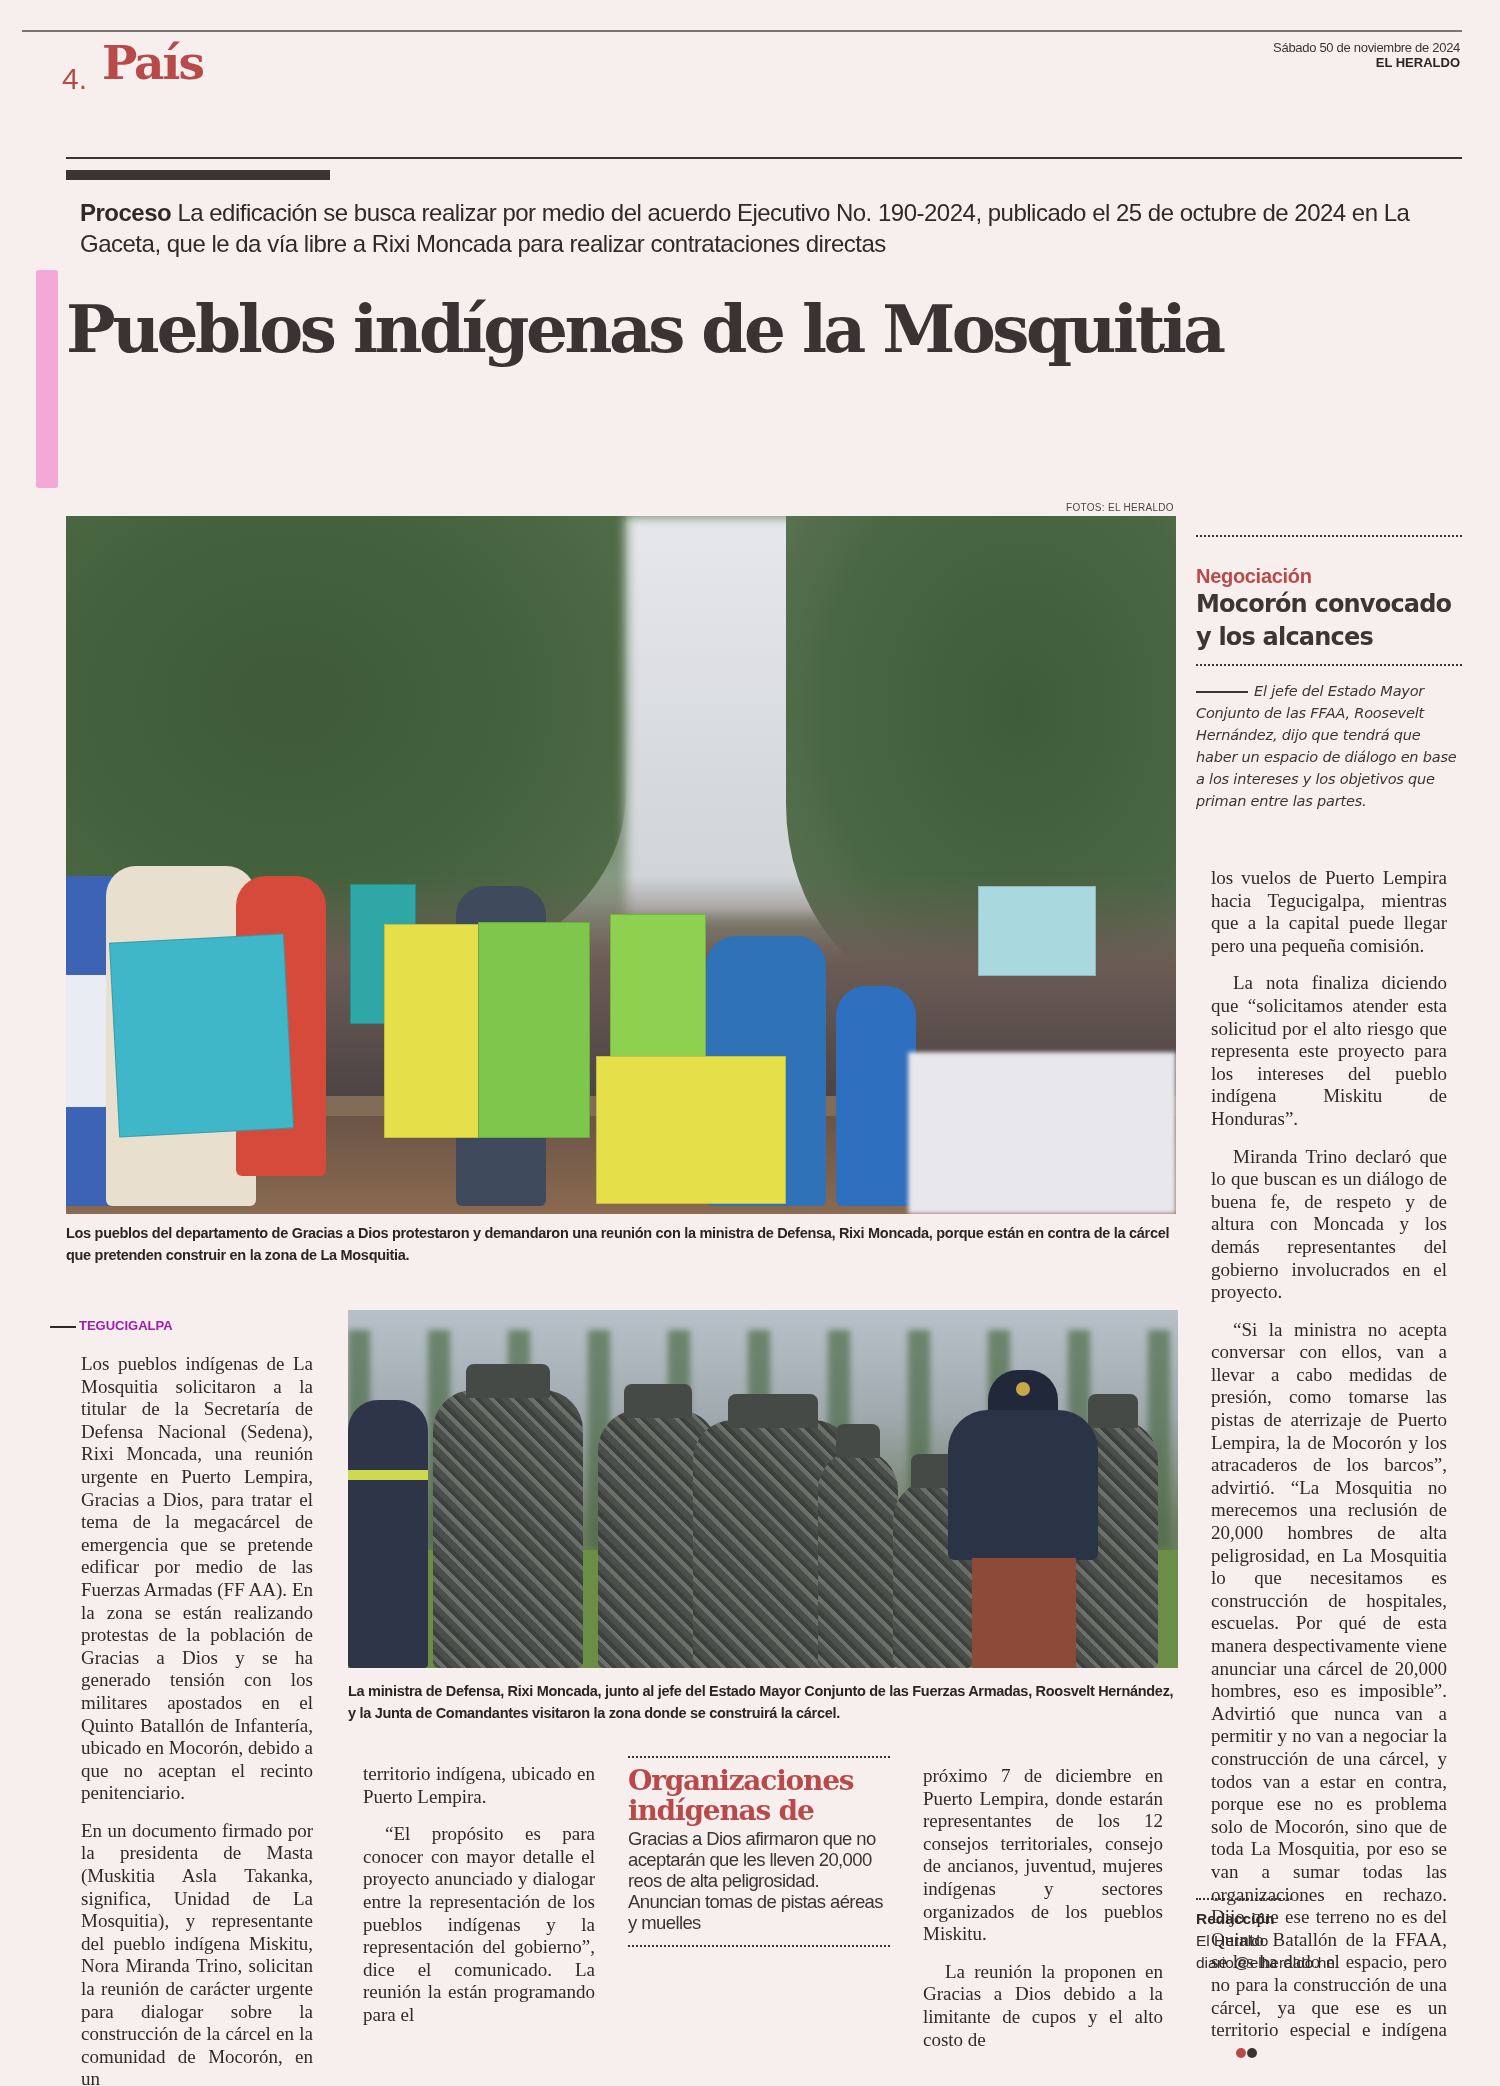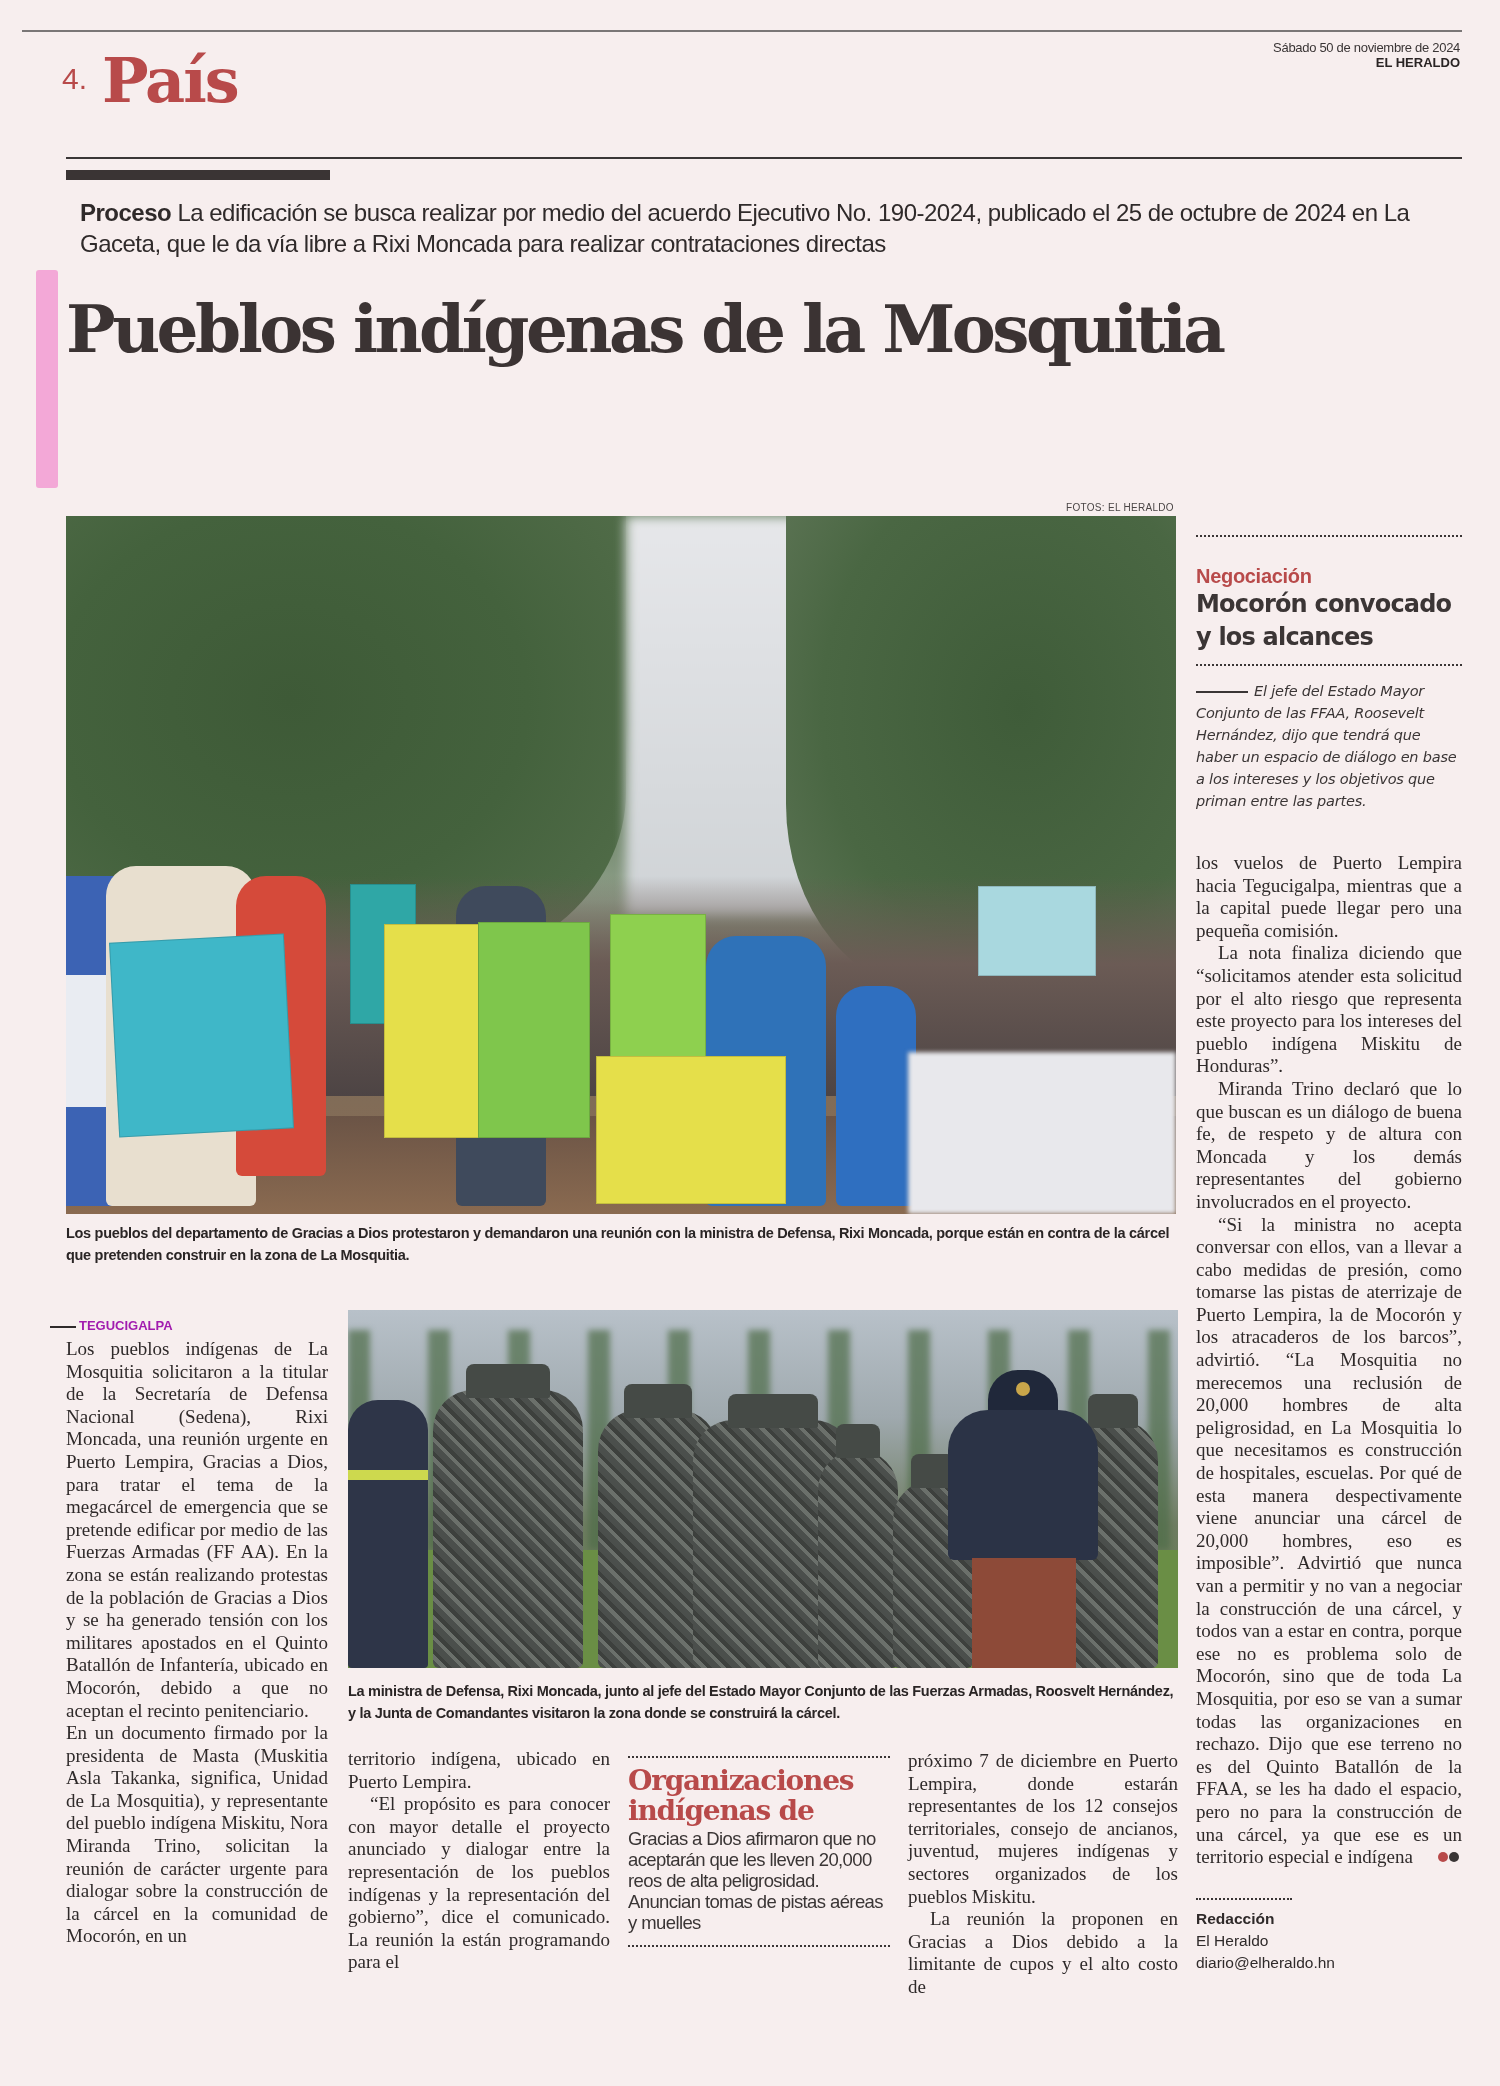--- a/index.html
+++ b/index.html
@@ -9,21 +9,21 @@
     position: relative;
     overflow: hidden;
     color: #2f2a2a;
     font-family: "Liberation Serif", serif;
   }
   .abs { position: absolute; }
 
   
   .top-rule { left: 22px; top: 30px; width: 1440px; height: 2px; background: #7a7676; }
   .page-num { left: 62px; top: 62px; font-family: "Liberation Sans", sans-serif; font-size: 30px; color: #b84a4a; }
-  .section-name { left: 102px; top: 44px; font-family: "DejaVu Serif", serif; font-weight: bold; font-size: 62px; color: #b84a4a; letter-spacing: -2px; }
+  .section-name { left: 102px; top: 35px; font-family: "DejaVu Serif", serif; font-weight: bold; font-size: 47px; color: #b84a4a; letter-spacing: -2px; }
   .dateline { right: 40px; top: 40px; text-align: right; font-family: "Liberation Sans", sans-serif; }
   .dateline .date { font-size: 13px; color: #3a3535; letter-spacing: -0.3px; }
   .dateline .paper { font-size: 13px; font-weight: bold; color: #2a2424; }
 
   .rule-2 { left: 66px; top: 157px; width: 1396px; height: 2px; background: #3a3636; }
   .kicker-bar { left: 66px; top: 170px; width: 264px; height: 10px; background: #3a3434; }
 
   .deck { left: 80px; top: 197px; width: 1400px; font-family: "Liberation Sans", sans-serif; font-size: 24px; line-height: 31px; color: #2f2a2a; letter-spacing: -0.5px; }
   .deck b { font-weight: bold; }
 
@@ -49,21 +49,21 @@
   .sign.s5 { left: 530px; top: 540px; width: 190px; height: 148px; background: #e5df4a; }
   .sign.s6 { left: 912px; top: 370px; width: 118px; height: 90px; background: #a9d8df; }
   .sign.s7 { left: 842px; top: 536px; width: 268px; height: 162px; background: #e8e8ec; filter: blur(2px); }
   .sign.s8 { left: 284px; top: 368px; width: 66px; height: 140px; background: #2fa7a6; }
   .person { position: absolute; border-radius: 30px 30px 6px 6px; }
 
   .caption1 { left: 66px; top: 1222px; width: 1110px; font-family: "Liberation Sans", sans-serif; font-weight: bold; font-size: 14.5px; line-height: 22px; color: #2a2525; letter-spacing: -0.3px; }
 
   
   .col { font-family: "Liberation Serif", serif; font-size: 19px; line-height: 22.6px; color: #2f2a2a; text-align: justify; hyphens: auto; }
-  .col p { margin: 0; }
+  .col p { margin: 15px; }
   .col p.ind { text-indent: 22px; }
   .col1 { left: 66px; top: 1338px; width: 262px; }
   .dateline-loc { left: 50px; top: 1318px; font-family: "Liberation Sans", sans-serif; font-weight: bold; font-size: 13px; color: #a21caf; }
   .dateline-loc::before { content: ""; display: inline-block; width: 26px; height: 2px; background: #2f2a2a; margin-right: 3px; vertical-align: 2px; }
 
   
   .photo2 { left: 348px; top: 1310px; width: 830px; height: 358px; overflow: hidden;
     background: linear-gradient(180deg, #b8c1c9 0%, #9fa9ae 30%, #6f7d62 60%, #5d7a45 100%); }
   .photo2 .trees { position: absolute; left: 0; top: 20px; width: 830px; height: 220px; background: repeating-linear-gradient(90deg, rgba(78,108,72,0.7) 0 22px, transparent 22px 80px); filter: blur(3px); }
   .photo2 .grass { position: absolute; left: 0; top: 240px; width: 830px; height: 118px; background: #6a8e45; }

